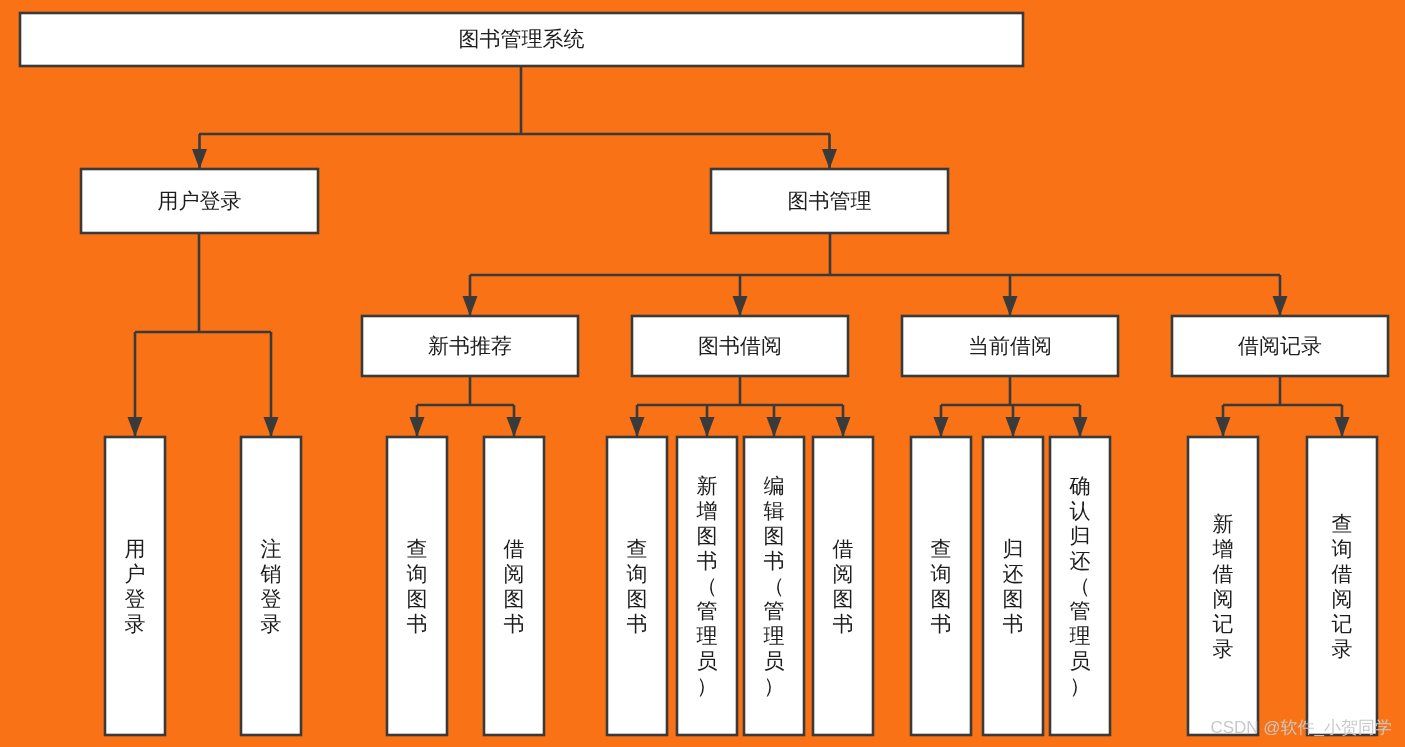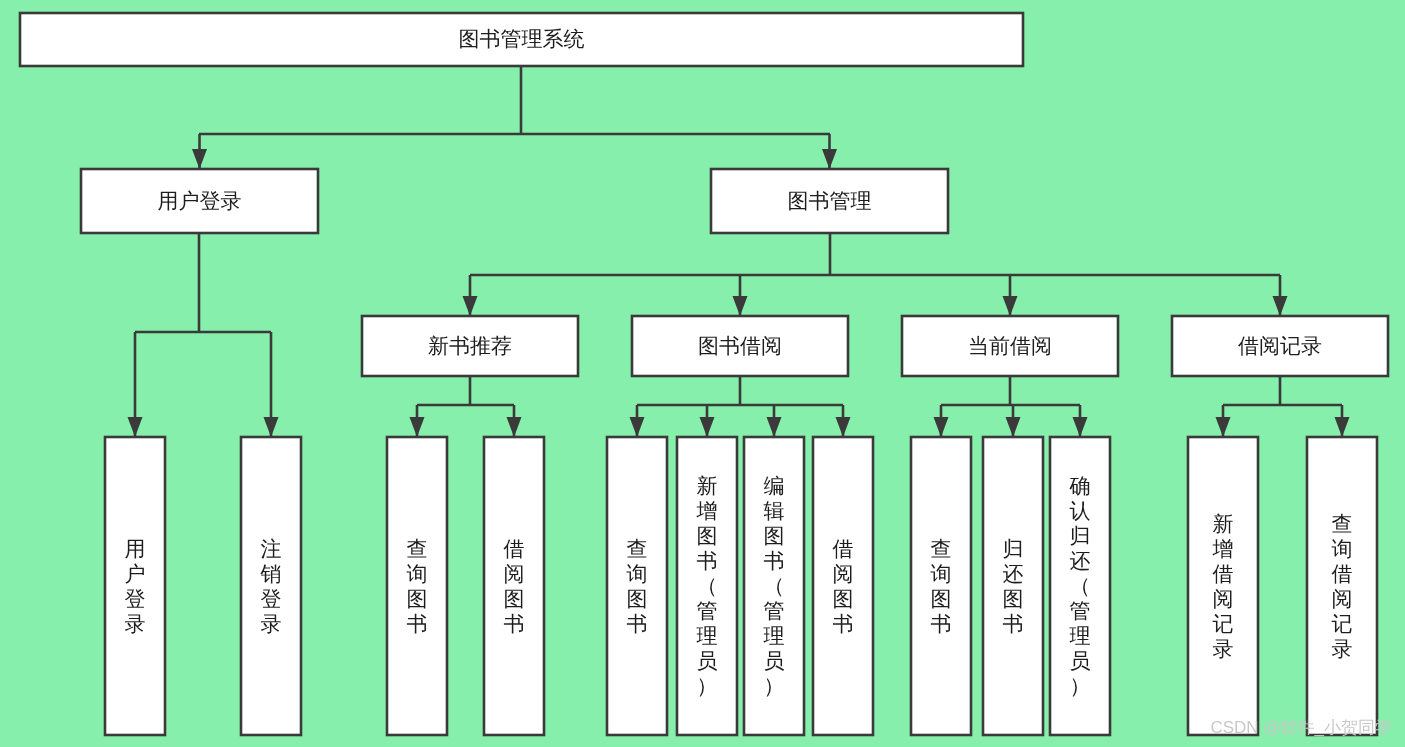--- a/index.html
+++ b/index.html
@@ -8,21 +8,21 @@
     padding: 0;
     background: #ffffff;
   }
   body {
     font-family: "Liberation Sans", "DejaVu Sans", sans-serif;
   }
   #diagram-root {
     position: relative;
     width: 1405px;
     height: 747px;
-    background: #86efac;
+    background: #f97316;
     overflow: hidden;
   }
   svg.diagram-canvas {
     position: absolute;
     top: 0;
     left: 0;
     width: 1405px;
     height: 747px;
     display: block;
   }

